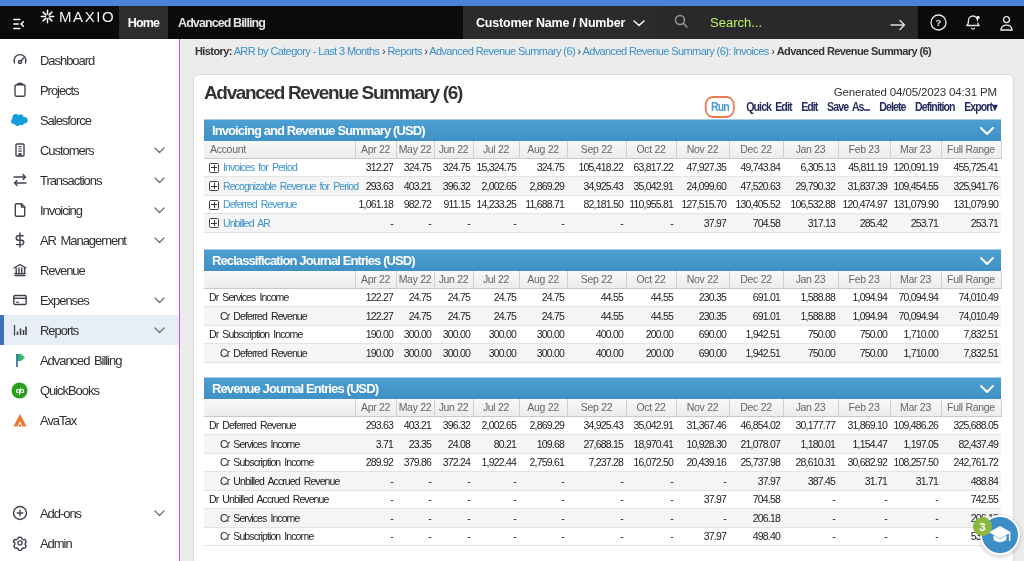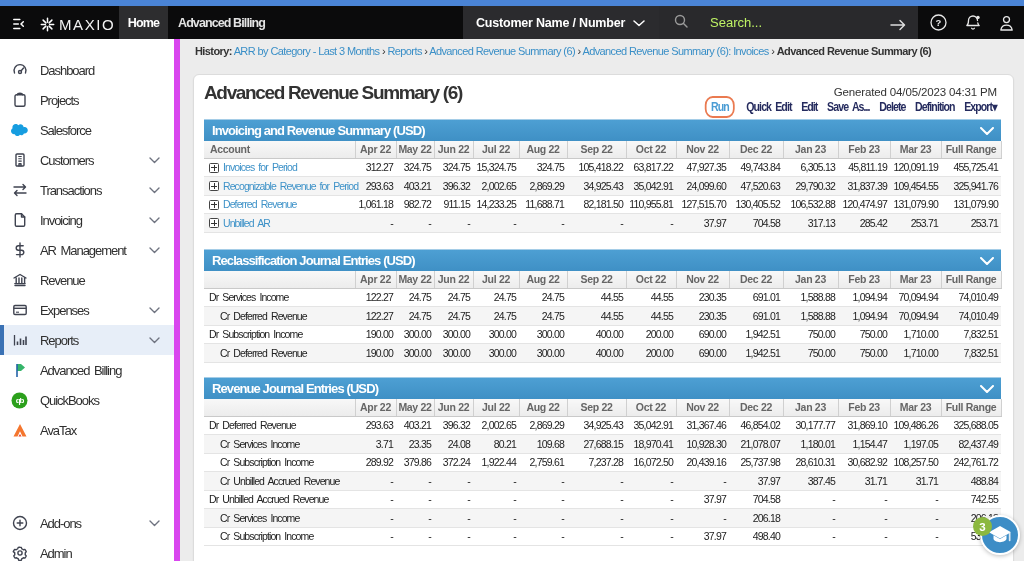--- a/index.html
+++ b/index.html
@@ -1,35 +1,35 @@
 <!DOCTYPE html>
 <html><head><meta charset="utf-8">
 <style>
 * { margin:0; padding:0; box-sizing:border-box; }
 html,body { width:1024px; height:561px; overflow:hidden; font-family:"Liberation Sans",sans-serif; background:#ececec; }
 
 
 #bluestrip { position:absolute; left:0; top:0; width:1024px; height:6px; background:#4a84d6; }
 #nav { position:absolute; left:0; top:6px; width:1024px; height:33px; background:#0b0b0c; }
 #collapse { position:absolute; left:13px; top:10px; }
-#logo { position:absolute; left:40px; top:8px; height:20px; display:flex; align-items:center; color:#fff; }
+#logo { position:absolute; left:40px; top:0; height:20px; display:flex; align-items:center; color:#fff; }
 #logo .word { font-size:15px; letter-spacing:1.6px; font-weight:400; margin-left:4px; color:#f3f3f3; }
 #homeblk { position:absolute; left:119px; top:0; width:49px; height:33px; background:#2d2d2f; color:#fff; font-size:12.5px; font-weight:700; letter-spacing:-0.8px; display:flex; align-items:center; justify-content:center; }
 #advb { position:absolute; left:178px; top:0; height:33px; display:flex; align-items:center; color:#e4e4e4; font-size:12.5px; font-weight:700; letter-spacing:-0.9px; }
 #custblk { position:absolute; left:463px; top:0; width:196px; height:33px; background:#2b2b2e; color:#fff; font-size:12.5px; font-weight:700; letter-spacing:-0.2px; display:flex; align-items:center; }
 #custblk .t { margin-left:13px; }
 #custblk svg { position:absolute; right:14px; top:14px; }
 #searchblk { position:absolute; left:659px; top:0; width:259px; height:33px; background:#29292c; display:flex; align-items:center; }
 #searchblk .mag { margin-left:15px; }
 #searchblk .ph { color:#bef264; font-size:13px; margin-left:22px;text-align:center; }
 #searchblk .arr { position:absolute; right:12px; top:11px; }
 .navic { position:absolute; top:8px; }
 
 
-#sidebar { position:absolute; left:0; top:39px; width:180px; height:522px; background:#fff; border-right:6px solid #d946ef; padding-top:16px; }
+#sidebar { position:absolute; left:0; top:39px; width:180px; height:522px; background:#fff; border-right:1px solid #d946ef; padding-top:6px; }
 .sitem { position:relative; height:30px; display:flex; align-items:center; font-size:13px; letter-spacing:-1.05px; word-spacing:2px; color:#2f2f2f; }
 .ic { position:absolute; left:11px; width:17px; height:17px; display:flex; align-items:center; justify-content:flex-end; }
 .slbl { margin-left:40px; }
 .schev { position:absolute; right:14px; top:12px; }
 .sitem.active { background:#e7eef8; }
 .sitem.active::before { content:""; position:absolute; left:0; top:0; width:4px; height:30px; background:#3a72b5; }
 .sgap { height:63px; }
 
 
 #content { position:absolute; left:180px; top:39px; width:844px; height:522px; background:#ececec; }
@@ -40,21 +40,21 @@
 #title { position:absolute; left:10px; top:7px; font-size:19px; font-weight:700; letter-spacing:-1.35px; color:#333; }
 #generated { position:absolute; right:16px; top:11px; font-size:11.5px; letter-spacing:-0.15px; color:#333; }
 #btnrow { position:absolute; right:16px; top:20px; height:24px; display:flex; align-items:center; gap:11px; font-size:12px; font-weight:700; letter-spacing:-1.05px; word-spacing:2.5px; color:#252b5e; transform:scaleX(0.88); transform-origin:100% 50%; }
 #runbtn { color:#4a9cd4; border:2.5px solid #ea7a50; border-radius:9px; padding:2px 5px; margin-right:2px; }
 
 .tblock { position:absolute; left:10px; width:797px; }
 .bar { height:22px; background:linear-gradient(#4d9fd3,#3f90c5); border-top:1px solid #a5cde7; color:#fff; font-size:13px; font-weight:700; letter-spacing:-0.9px; display:flex; align-items:center; position:relative; }
 .bar span { margin-left:8px; }
 .barchev { position:absolute; right:7px; top:7px; }
 .tbl { border-collapse:collapse; table-layout:fixed; width:797px; }
-.tbl th { height:17px; background:linear-gradient(#f8f8f8,#ececec); border-right:1px solid #d0d0d0; border-bottom:1px solid #c9c9c9; color:#666; font-weight:700; font-size:10.5px; letter-spacing:-0.3px; text-align:center; padding:0; white-space:nowrap; overflow:hidden; }
+.tbl th { height:17px; background:linear-gradient(#f8f8f8,#ececec); border-right:1px solid #d0d0d0; border-bottom:1px solid #c9c9c9; color:#666; font-weight:400; font-size:10.5px; letter-spacing:-0.3px; text-align:center; padding:0; white-space:nowrap; overflow:hidden; }
 .tbl th.c0 { text-align:left; padding-left:6px; }
 .tbl td { height:18.5px; border-bottom:1px solid #e4e4e4; text-align:right; padding:0 3px 0 0; color:#222; font-size:10.5px; letter-spacing:-0.8px; white-space:nowrap; }
 .tbl td.c0 { text-align:left; padding-left:5px; letter-spacing:-0.9px; word-spacing:2px; }
 .tbl td.c0.ind { padding-left:16px; }
 .tbl tbody tr:nth-child(even) { background:#f5f5f5; }
 .lnk { color:#3e92c8; }
 .plus { display:inline-block; width:10px; height:10px; border:1px solid #444; border-radius:1.5px; margin-right:4px; position:relative; top:1.5px; background:
  linear-gradient(#333,#333) center/6px 1px no-repeat,
  linear-gradient(#333,#333) center/1px 6px no-repeat #fff; }
 

